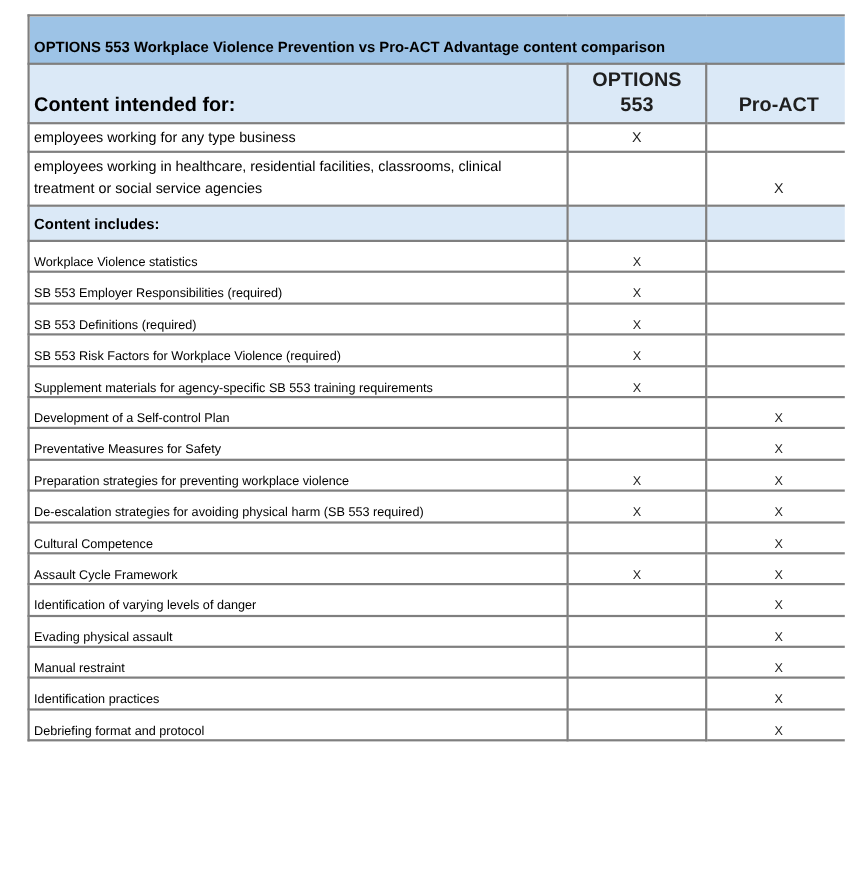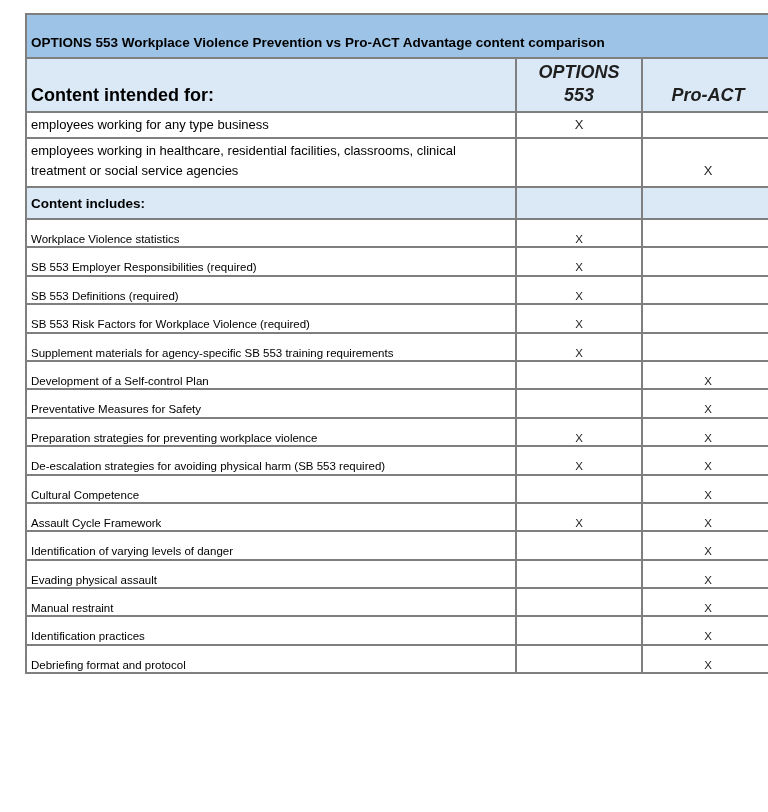--- a/index.html
+++ b/index.html
@@ -43,21 +43,21 @@
     padding-bottom: 5px;
   }
   
   tr.hdr-row td {
     background: #dbe9f7;
     font-weight: bold;
     font-size: 18px;
     height: 36px;
     padding-bottom: 5px;
   }
-  tr.hdr-row td.mark { text-align: center; font-style: italic; }
+  tr.hdr-row td.mark { text-align: center; }
   
   tr.big td { font-size: 13px; height: 26px; padding-bottom: 4px; }
   tr.tall td { height: 49px; line-height: 20px; padding-bottom: 5px; margin-left: 44px; }
   
   tr.section td {
     background: #dbe9f7;
     font-weight: bold;
     font-size: 13.5px;
     height: 32px;
     padding-bottom: 5px;

